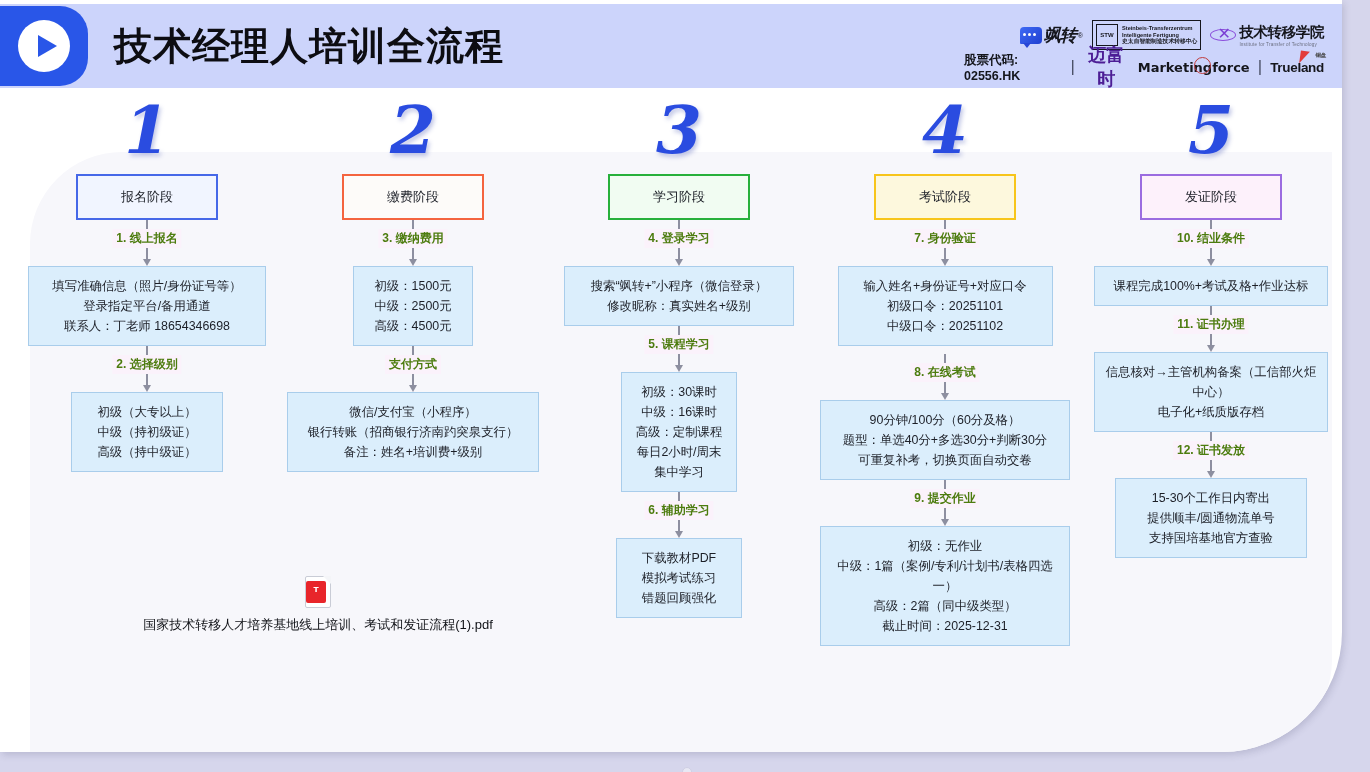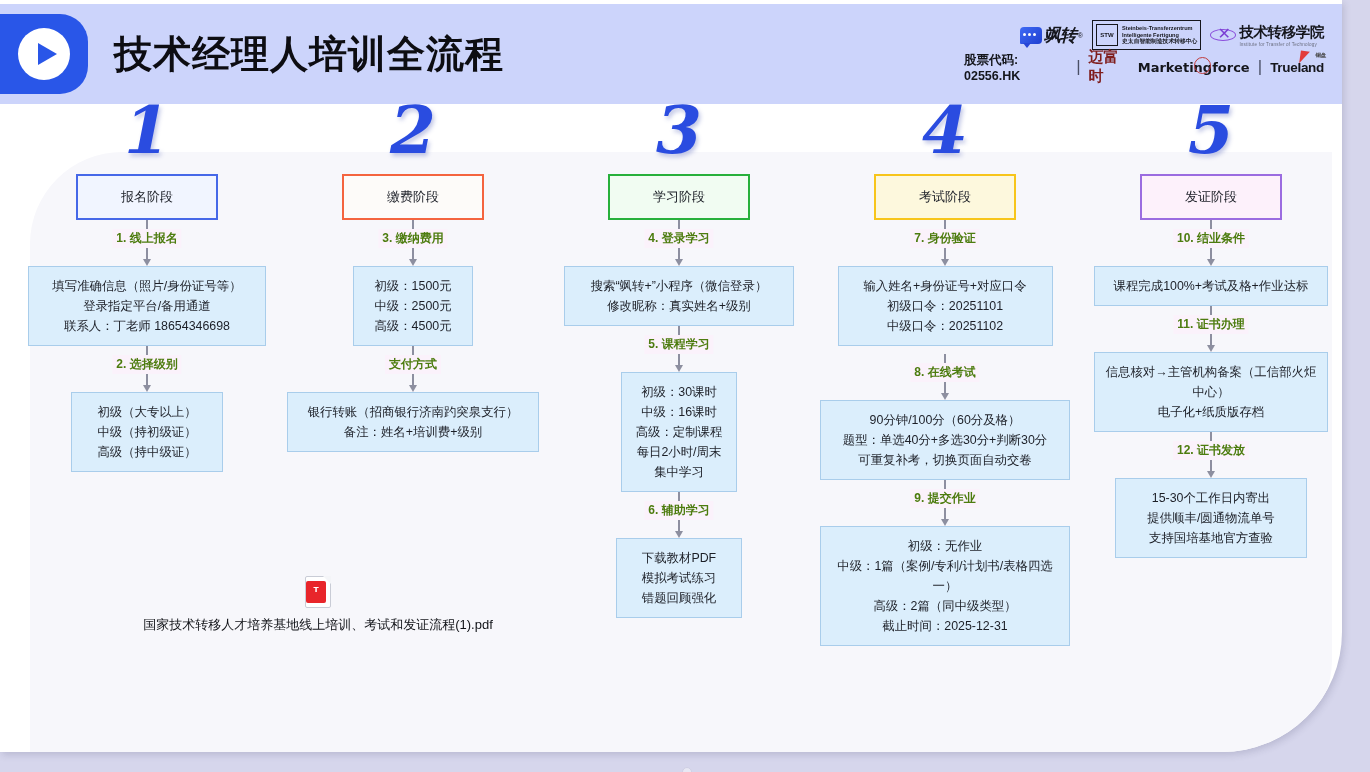--- a/index.html
+++ b/index.html
@@ -36,21 +36,21 @@
     background: #ffffff;
     border-bottom-right-radius: 120px;
     box-shadow: 2px 3px 7px rgba(60,60,100,.18);
     overflow: hidden;
   }
 
   
   #header {
     position: absolute;
     left: 0; top: 4px;
-    width: 1342px; height: 100px;
+    width: 1342px; height: 84px;
     background: #ccd4fb;
     border-top-right-radius: 0;
     display: flex; align-items: center;
   }
   #header-logo-square {
     width: 88px; height: 80px;
     background: #2956e8;
     border-top-right-radius: 28px;
     border-bottom-right-radius: 28px;
     display: flex; align-items: center; justify-content: center;
@@ -139,21 +139,21 @@
   }
   .tta-mark .x {
     position:absolute; left:7px; top:4px; font-size:16px;
     font-weight:bold; color:#7b3fd4; line-height:16px;
   }
   .tta-t { display:flex; flex-direction:column; }
   .tta-t .big { font-size:14.5px; font-weight:bold; color:#15161c; letter-spacing:-.4px; }
   .tta-t .small { font-size:4.6px; color:#6b6f80; letter-spacing:.2px; }
 
   
-  .mf-cn { font-size:15px; font-weight:bold; color:#7f1d1d; }
+  .mf-cn { font-size:18px; font-weight:bold; color:#4c1d95;text-align:center; }
   .mf-en {
     font-size:13px; font-weight:bold; color:#15161c;
     font-family:"DejaVu Sans","Liberation Sans",sans-serif;
     position:relative;
   }
   .mf-en .globe {
     position:absolute; left:56px; top:-3px; width:17px; height:17px;
     border:1px solid #c03b3b; border-radius:50%;
   }
   .tl { position:relative; font-size:13.5px; font-weight:bold; color:#15161c; letter-spacing:-.3px;}
@@ -394,20 +394,21 @@
             <div>初级：1500元</div>
             <div>中级：2500元</div>
             <div>高级：4500元</div>
           </div>
           <div class="arrow-wrap" style="height: 46px; margin-top: 0px;">
             <div class="arrow-line" style="height: 39px;"></div>
             <div class="arrow-head"></div>
             <div class="arrow-label" style="top: 9px;">支付方式</div>
           </div>
           <div class="info-box" style="width: 252px;">
+            <div>微信/支付宝（小程序）</div>
             <div>银行转账（招商银行济南趵突泉支行）</div>
             <div>备注：姓名+培训费+级别</div>
           </div>
         </div>
         <div class="col">
           <div class="big-num">3</div>
           <div class="stage-box s3" style="border-color: rgb(39, 176, 59);">学习阶段</div>
           <div class="arrow-wrap" style="height: 46px; margin-top: 0px; justify-content: flex-end;">
             <div class="arrow-line" style="height: 39px;"></div>
             <div class="arrow-head"></div>

